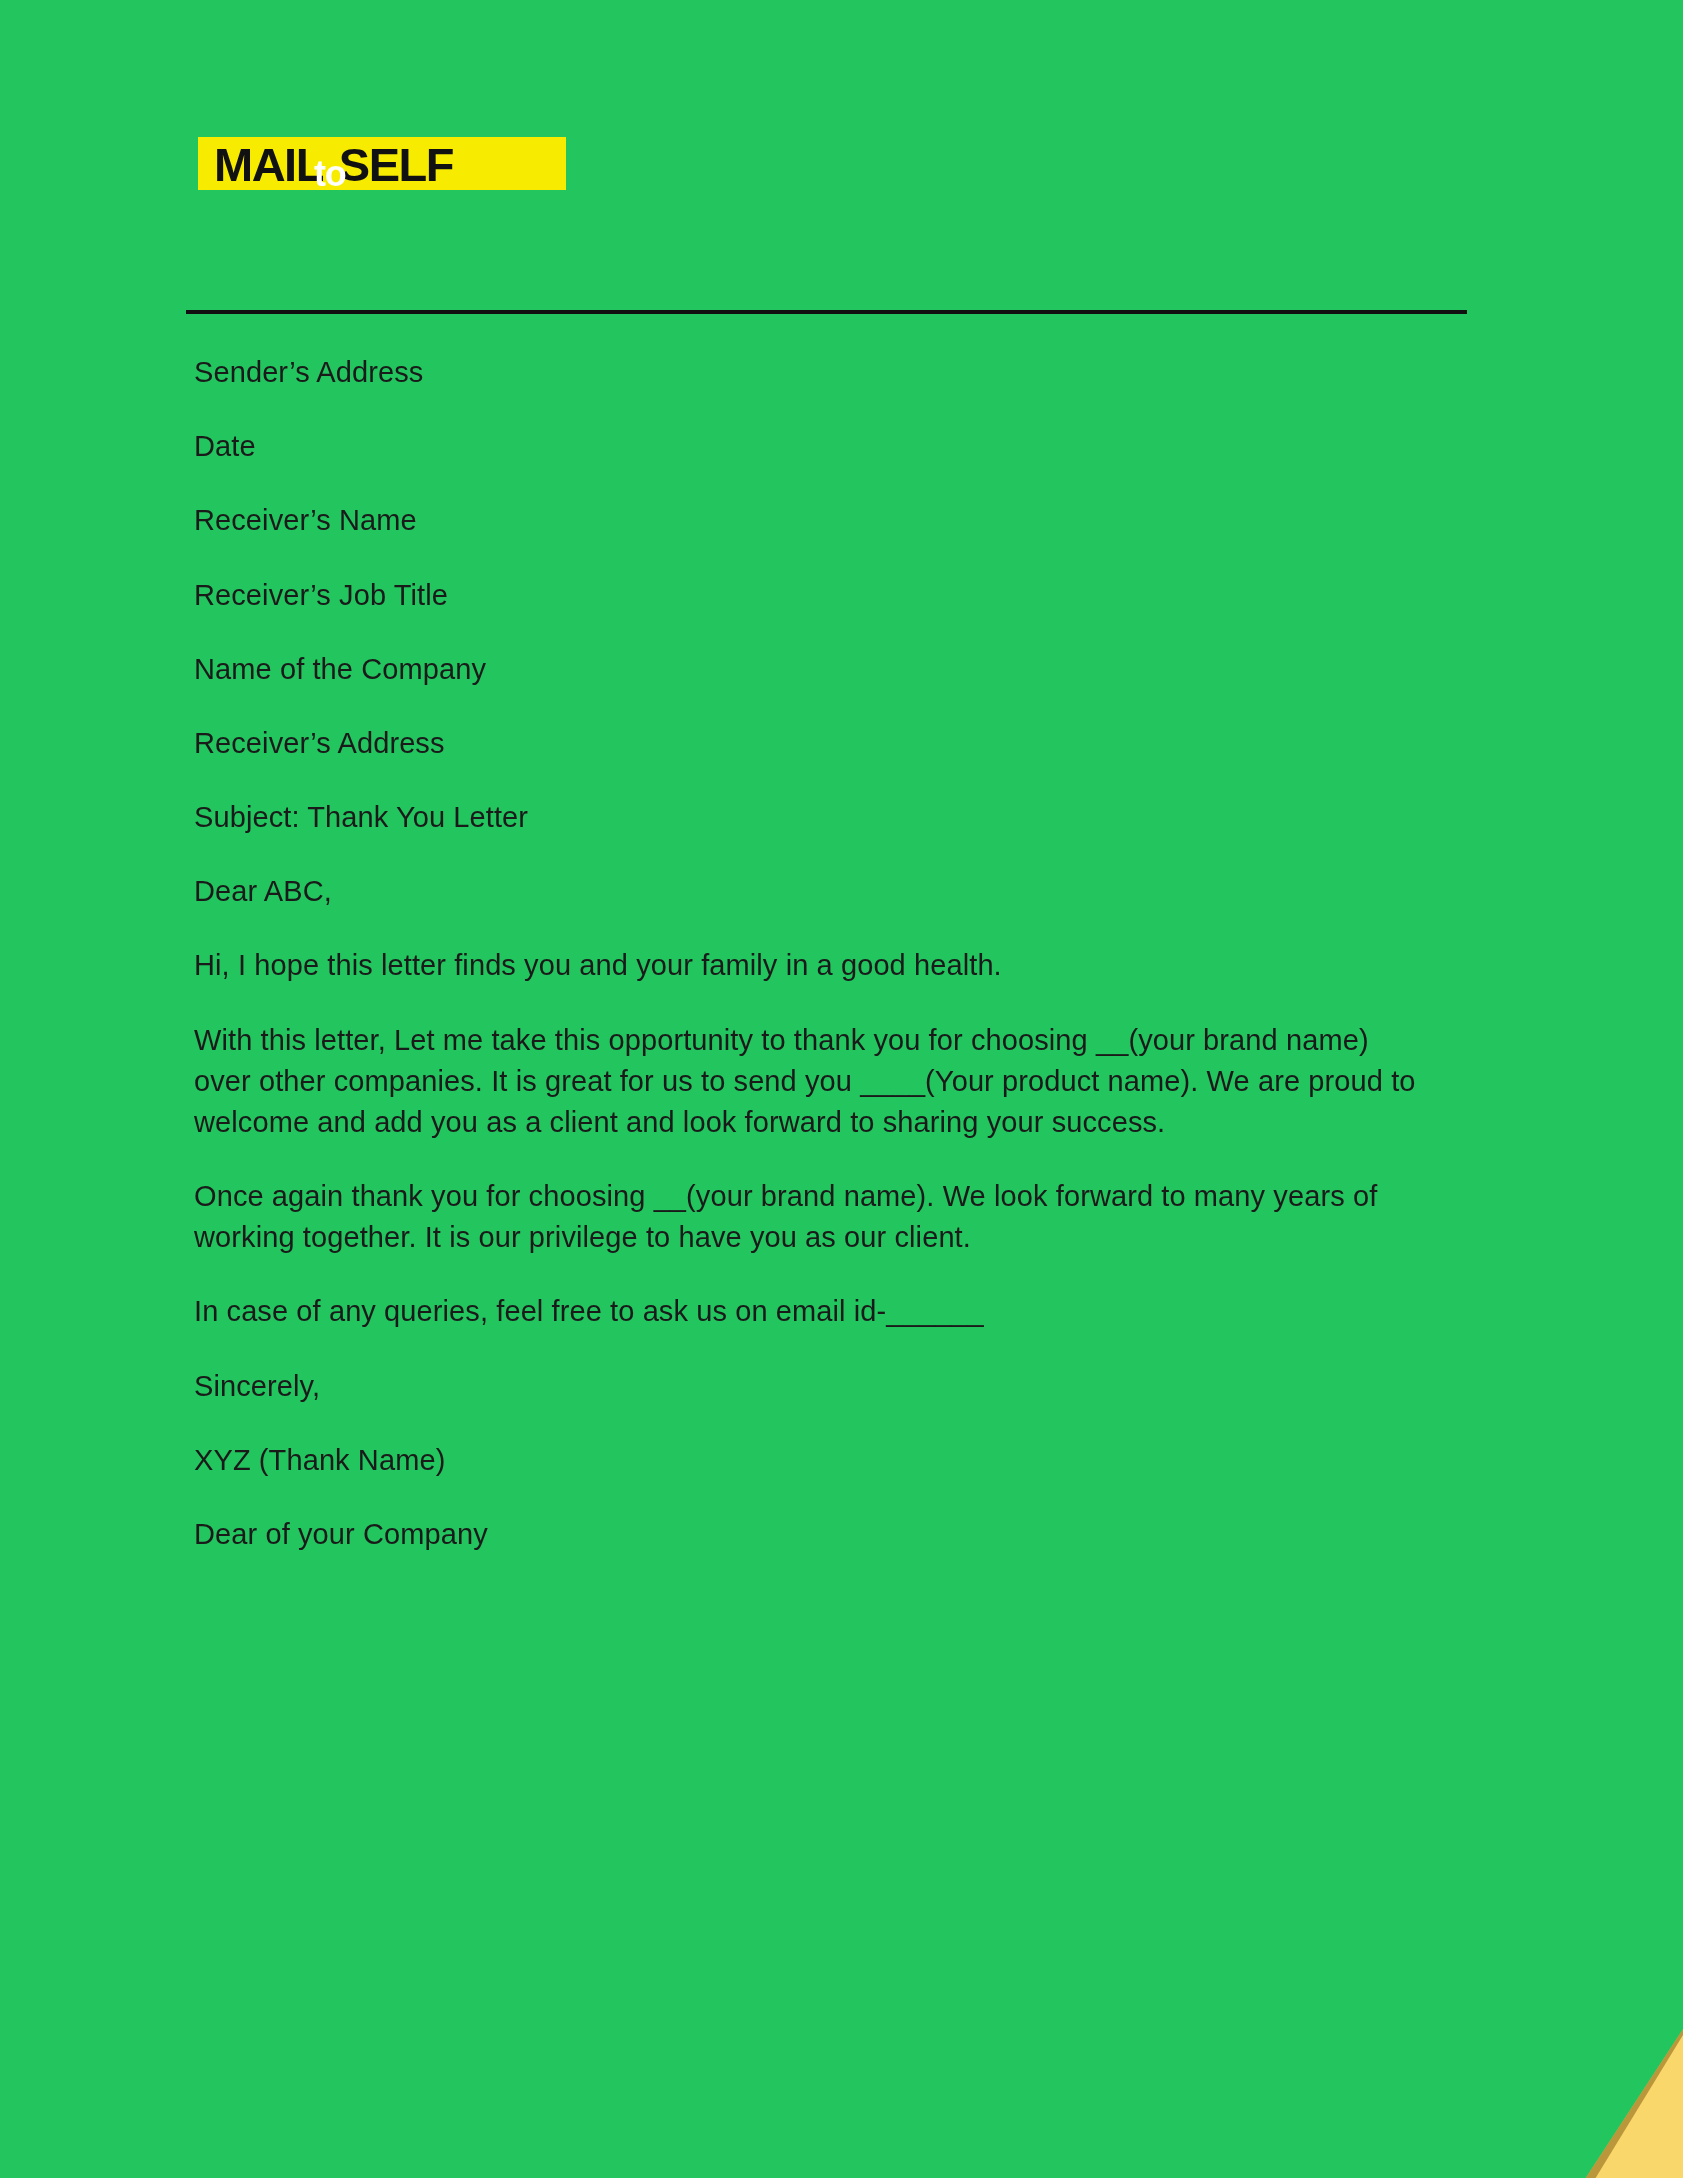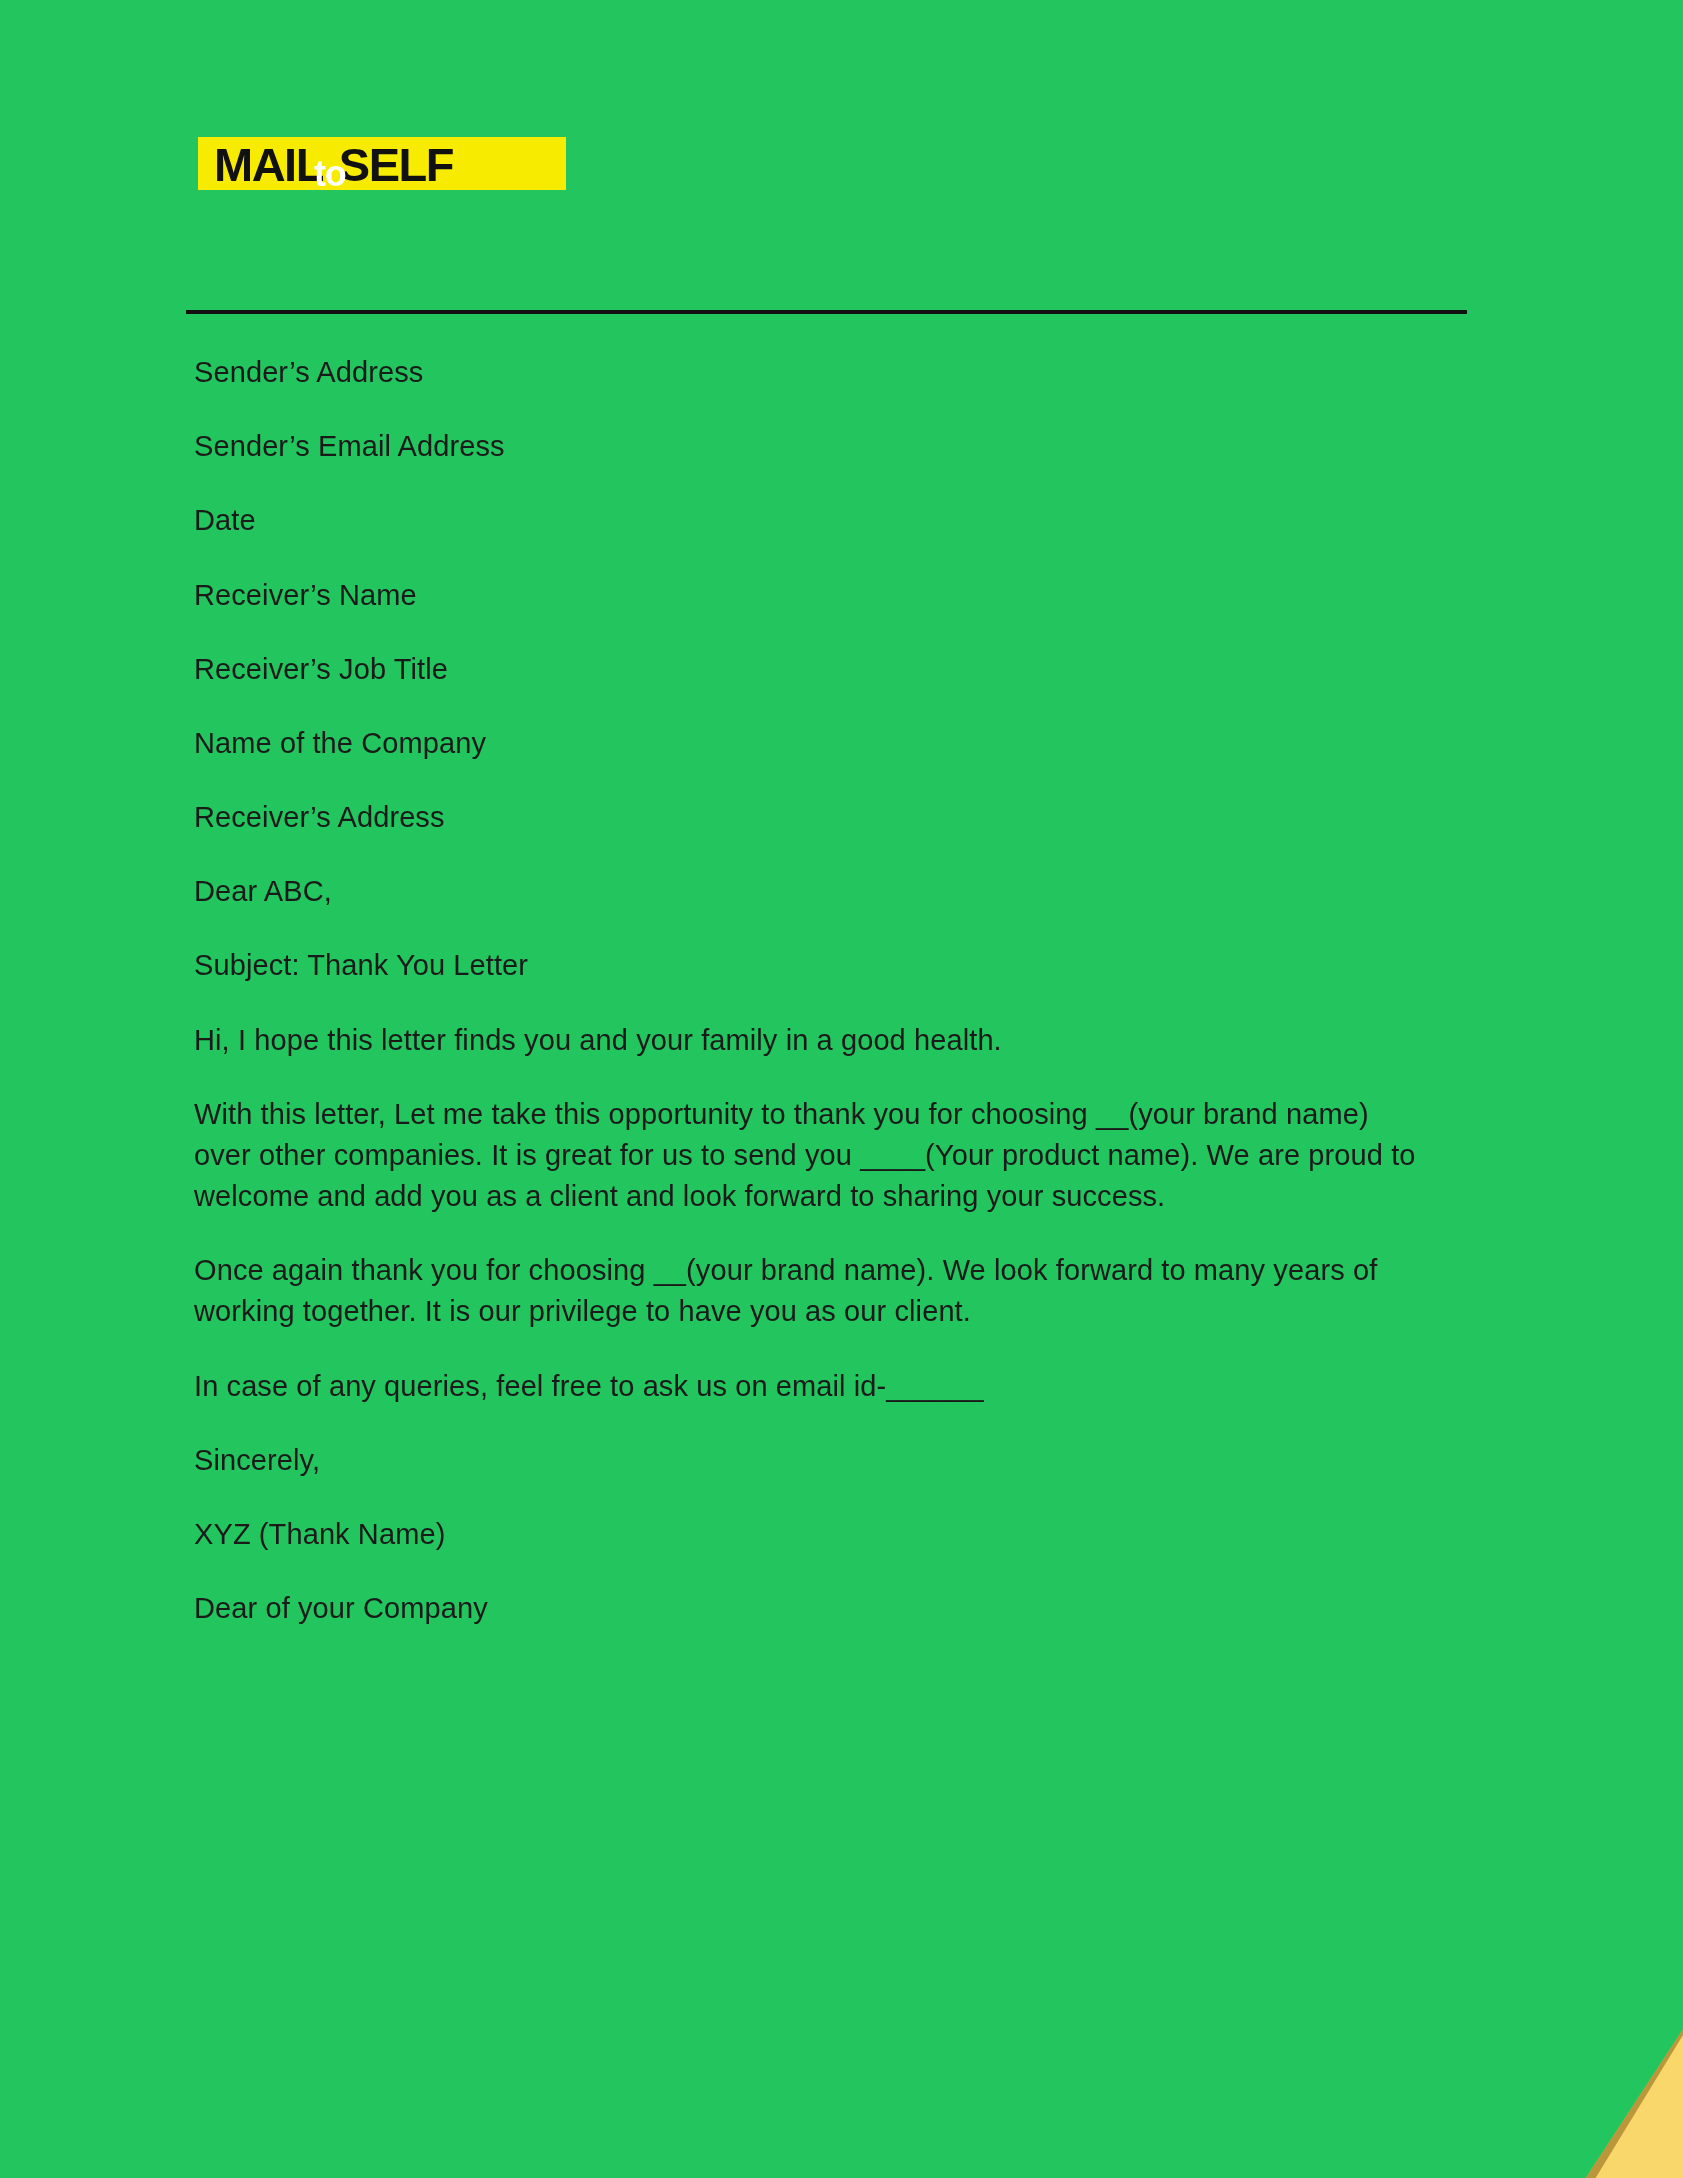--- a/index.html
+++ b/index.html
@@ -99,28 +99,27 @@
 <div class="page">
 
   <div class="logo-wrap">
     <div class="logo-text"><span class="logo-mail">MAIL</span><span class="logo-to">to</span><span class="logo-self">SELF</span></div>
   </div>
 
   <div class="top-rule"></div>
 
   <div class="letter">
     <p>Sender’s Address</p>
-    <p>Sender’s Email Address</p>
     <p>Date</p>
     <p>Receiver’s Name</p>
     <p>Receiver’s Job Title</p>
     <p>Name of the Company</p>
     <p>Receiver’s Address</p>
+    <p>Subject: Thank You Letter</p>
     <p>Dear ABC,</p>
-    <p>Subject: Thank You Letter</p>
     <p>Hi, I hope this letter finds you and your family in a good health.</p>
     <p>With this letter, Let me take this opportunity to thank you for choosing __(your brand name) over other companies. It is great for us to send you ____(Your product name). We are proud to welcome and add you as a client and look forward to sharing your success.</p>
     <p>Once again thank you for choosing __(your brand name). We look forward to many years of working together. It is our privilege to have you as our client.</p>
     <p>In case of any queries, feel free to ask us on email id-______</p>
     <p>Sincerely,</p>
     <p>XYZ (Thank Name)</p>
     <p>Dear of your Company</p>
   </div>
 
   <svg class="corner-wedge" viewBox="0 0 150 150">

